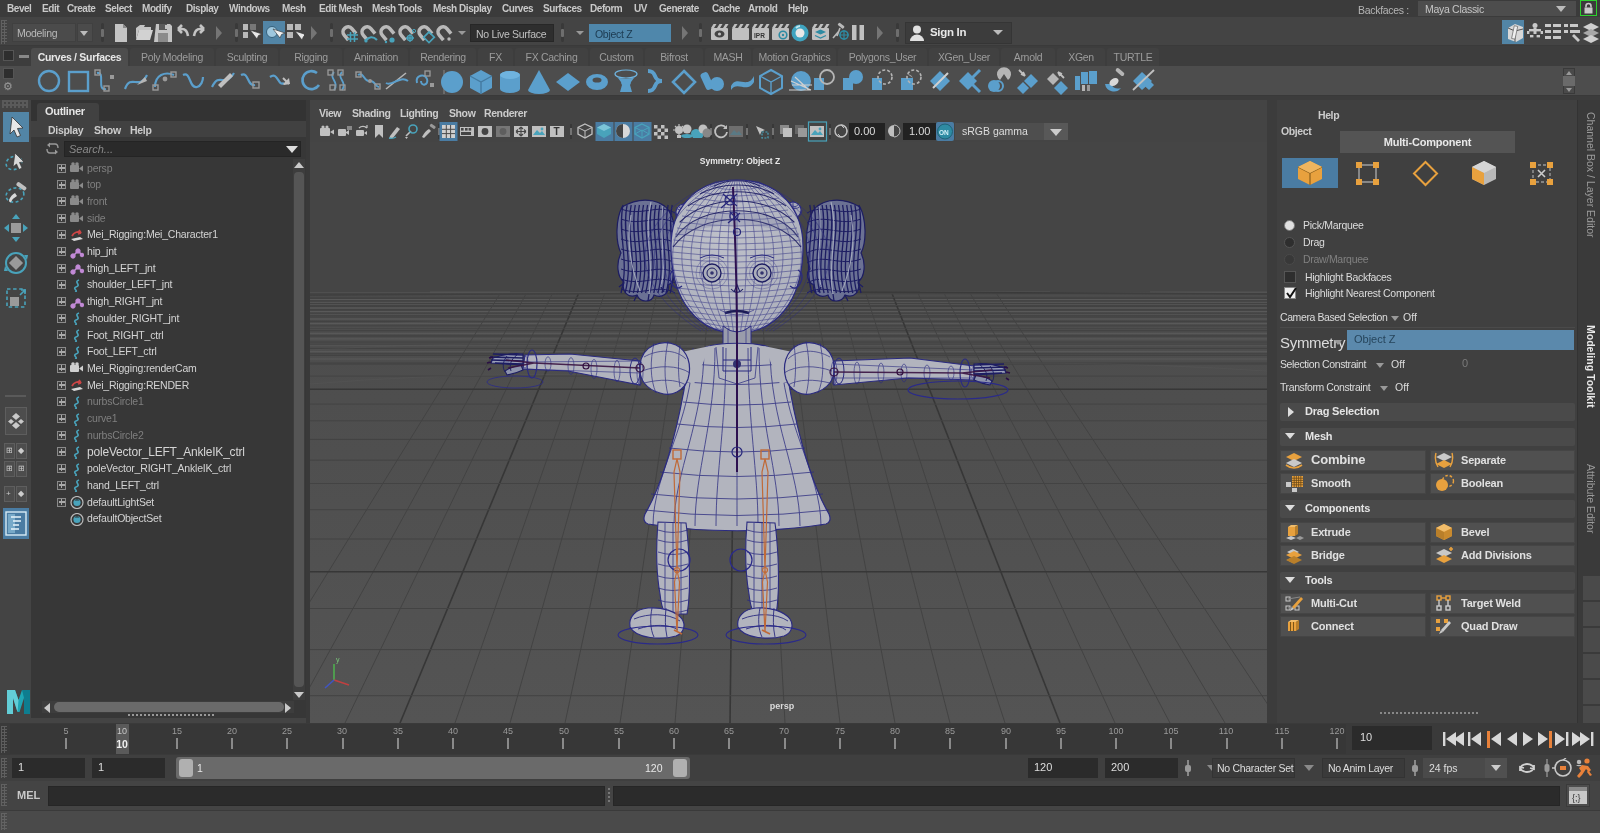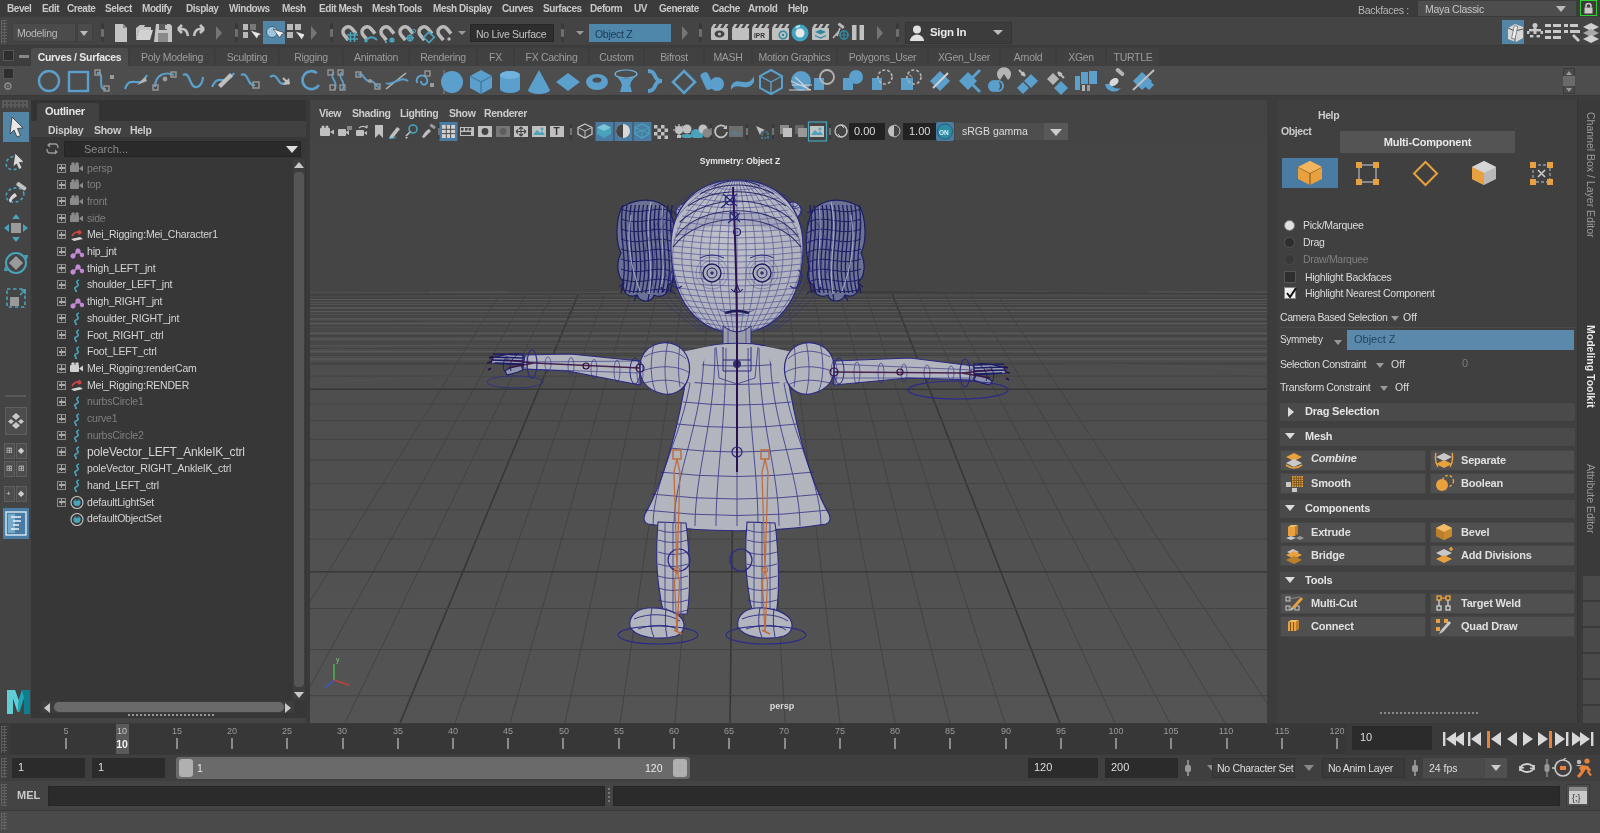--- a/index.html
+++ b/index.html
@@ -512,21 +512,21 @@
 <span class="txt" style="left:45px;top:105px;font-size:11px;letter-spacing:-0.3px;font-weight:bold;color:#e4e4e4;">Outliner</span>
 <div class="abs" style="left:31px;top:121px;width:275px;height:16px;background:#414141;"></div>
 <span class="txt" style="left:48px;top:124px;font-size:10.5px;letter-spacing:-0.3px;font-weight:bold;color:#ccc;">Display</span>
 <span class="txt" style="left:94px;top:124px;font-size:10.5px;letter-spacing:-0.3px;font-weight:bold;color:#ccc;">Show</span>
 <span class="txt" style="left:130px;top:124px;font-size:10.5px;letter-spacing:-0.3px;font-weight:bold;color:#ccc;">Help</span>
 <svg class="abs" style="left:45px;top:141px" width="15" height="15">
     <path d="M2 4 l3 -2.5 v5z M13 11 l-3 2.5 v-5z" fill="#999"></path>
     <path d="M4 3 h6 q3 0 3 4 M11 12 h-6 q-3 0 -3 -4" stroke="#999" fill="none" stroke-width="1.4"></path>
   </svg>
 <div class="abs" style="left:64px;top:141px;width:237px;height:16px;background:#2a2a2a;border:1px solid #242424;"></div>
-<span class="txt" style="left:84px;top:143px;font-size:11px;color:#8a8a8a;">Search...</span>
+<span class="txt" style="left:69px;top:143px;font-size:11px;color:#8a8a8a;font-style:italic;">Search...</span>
 <div class="abs" style="left:286px;top:146px;width:0;height:0;border-left:6px solid transparent;border-right:6px solid transparent;border-top:7px solid #ddd;"></div>
 <div class="abs" style="left:57px;top:164px;width:9px;height:9px;border:1px solid #8a8a8a;background:#3d3d3d;"></div>
 <div class="abs" style="left:58.5px;top:167px;width:6px;height:1.6px;background:#aaa;"></div>
 <div class="abs" style="left:60.7px;top:165px;width:1.6px;height:6px;background:#aaa;"></div>
 <svg class="abs" style="left:70px;top:162px" width="14" height="12">
     <rect x="0" y="3" width="9" height="7" rx="1" fill="#8a8a8a"></rect>
     <path d="M9 6.5 L13 3.5 V9.5 Z" fill="#8a8a8a"></path>
     <circle cx="3" cy="2" r="1.8" fill="#8a8a8a"></circle>
     <circle cx="7" cy="2" r="1.8" fill="#8a8a8a"></circle>
   </svg>
@@ -775,39 +775,39 @@
 <span class="txt" style="left:1305px;top:271px;font-size:10.5px;letter-spacing:-0.3px;color:#dcdcdc;">Highlight Backfaces</span>
 <div class="abs" style="left:1284px;top:287px;width:12px;height:12px;background:#f0f0f0;border:1px solid #888;"></div>
 <svg class="abs" style="left:1284px;top:285px" width="16" height="16">
     <path d="M3 8 l3 4 6 -9" stroke="#111" stroke-width="2" fill="none"></path>
   </svg>
 <span class="txt" style="left:1305px;top:287px;font-size:10.5px;letter-spacing:-0.3px;color:#dcdcdc;">Highlight Nearest Component</span>
 <span class="txt" style="left:1280px;top:311px;font-size:10.5px;letter-spacing:-0.4px;color:#dcdcdc;">Camera Based Selection</span>
 <div class="abs" style="left:1391px;top:316px;width:0;height:0;border-left:4px solid transparent;border-right:4px solid transparent;border-top:5px solid #999;"></div>
 <span class="txt" style="left:1403px;top:311px;font-size:10.5px;color:#dcdcdc;">Off</span>
 <div class="abs" style="left:1280px;top:327px;width:295px;height:1px;background:#4a4a4a;"></div>
-<span class="txt" style="left:1280px;top:334px;font-size:10px;letter-spacing:-0.3px;color:#dcdcdc;text-align:center;">Symmetry</span>
+<span class="txt" style="left:1280px;top:334px;font-size:15px;letter-spacing:-0.3px;color:#dcdcdc;text-align:center;">Symmetry</span>
 <div class="abs" style="left:1334px;top:340px;width:0;height:0;border-left:4px solid transparent;border-right:4px solid transparent;border-top:5px solid #999;"></div>
 <div class="abs" style="left:1347px;top:330px;width:227px;height:20px;background:#5b89ac;"></div>
 <span class="txt" style="left:1354px;top:333px;font-size:11px;color:#26455c;">Object Z</span>
 <span class="txt" style="left:1280px;top:358px;font-size:10.5px;letter-spacing:-0.4px;color:#dcdcdc;">Selection Constraint</span>
 <div class="abs" style="left:1376px;top:363px;width:0;height:0;border-left:4px solid transparent;border-right:4px solid transparent;border-top:5px solid #999;"></div>
 <span class="txt" style="left:1391px;top:358px;font-size:10.5px;color:#dcdcdc;">Off</span>
 <span class="txt" style="left:1462px;top:357px;font-size:11px;color:#7a7a7a;">0</span>
 <span class="txt" style="left:1280px;top:381px;font-size:10.5px;letter-spacing:-0.4px;color:#dcdcdc;">Transform Constraint</span>
 <div class="abs" style="left:1380px;top:386px;width:0;height:0;border-left:4px solid transparent;border-right:4px solid transparent;border-top:5px solid #999;"></div>
 <span class="txt" style="left:1395px;top:381px;font-size:10.5px;color:#dcdcdc;">Off</span>
 <div class="abs" style="left:1280px;top:403px;width:295px;height:18px;background:#4a4a4a;border-radius:2px;"></div>
 <div class="abs" style="left:1288px;top:407px;width:0;height:0;border-top:5px solid transparent;border-bottom:5px solid transparent;border-left:6px solid #ddd;"></div>
 <span class="txt" style="left:1305px;top:405px;font-size:11px;letter-spacing:-0.2px;font-weight:bold;color:#e4e4e4;">Drag Selection</span>
 <div class="abs" style="left:1280px;top:428px;width:295px;height:18px;background:#4a4a4a;border-radius:2px;"></div>
 <div class="abs" style="left:1285px;top:433px;width:0;height:0;border-left:5px solid transparent;border-right:5px solid transparent;border-top:6px solid #ddd;"></div>
 <span class="txt" style="left:1305px;top:430px;font-size:11px;letter-spacing:-0.2px;font-weight:bold;color:#e4e4e4;">Mesh</span>
 <div class="abs" style="left:1280px;top:450px;width:146px;height:21px;background:#505050;border:1px solid #454545;"></div>
-<span class="txt" style="left:1311px;top:452px;font-size:11px;letter-spacing:-0.2px;font-weight:bold;color:#e0e0e0;font-style:italic;">Combine</span>
+<span class="txt" style="left:1311px;top:452px;font-size:13px;letter-spacing:-0.2px;font-weight:bold;color:#e0e0e0;">Combine</span>
 <svg class="abs" style="left:1284px;top:451px" width="22" height="19">
     <path d="M10 2 l8 4 -8 4 -8 -4z" fill="#e8a13e"></path>
     <path d="M10 8 l8 4 -8 4 -8 -4z" fill="#c9c9c9"></path>
     <path d="M2 14 q8 6 16 0" stroke="#e8a13e" fill="none" stroke-width="1.6"></path>
   </svg>
 <div class="abs" style="left:1430px;top:450px;width:145px;height:21px;background:#505050;border:1px solid #454545;"></div>
 <span class="txt" style="left:1461px;top:454px;font-size:11px;letter-spacing:-0.2px;font-weight:bold;color:#e0e0e0;">Separate</span>
 <svg class="abs" style="left:1434px;top:451px" width="22" height="19">
     <path d="M10 2 l8 4 -8 4 -8 -4z" fill="#c9c9c9"></path>
     <path d="M10 9 l8 4 -8 4 -8 -4z" fill="#e8a13e"></path>

